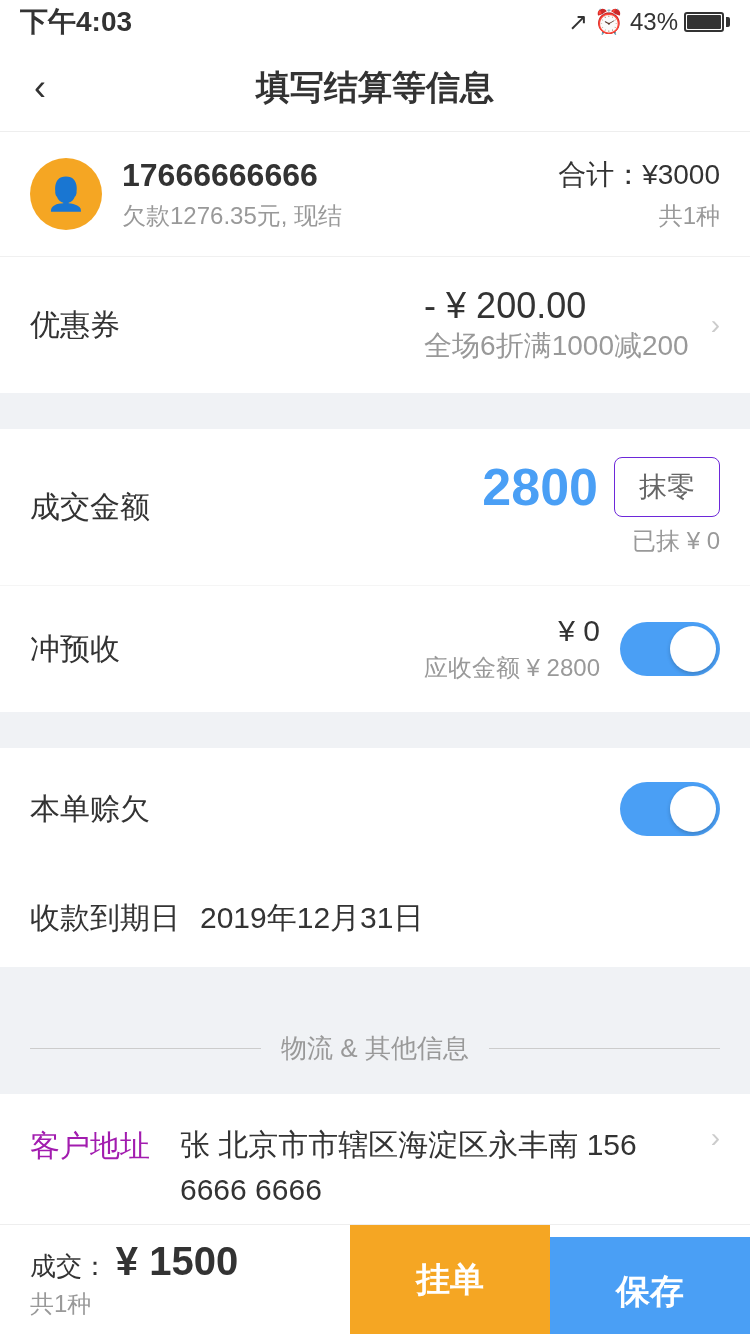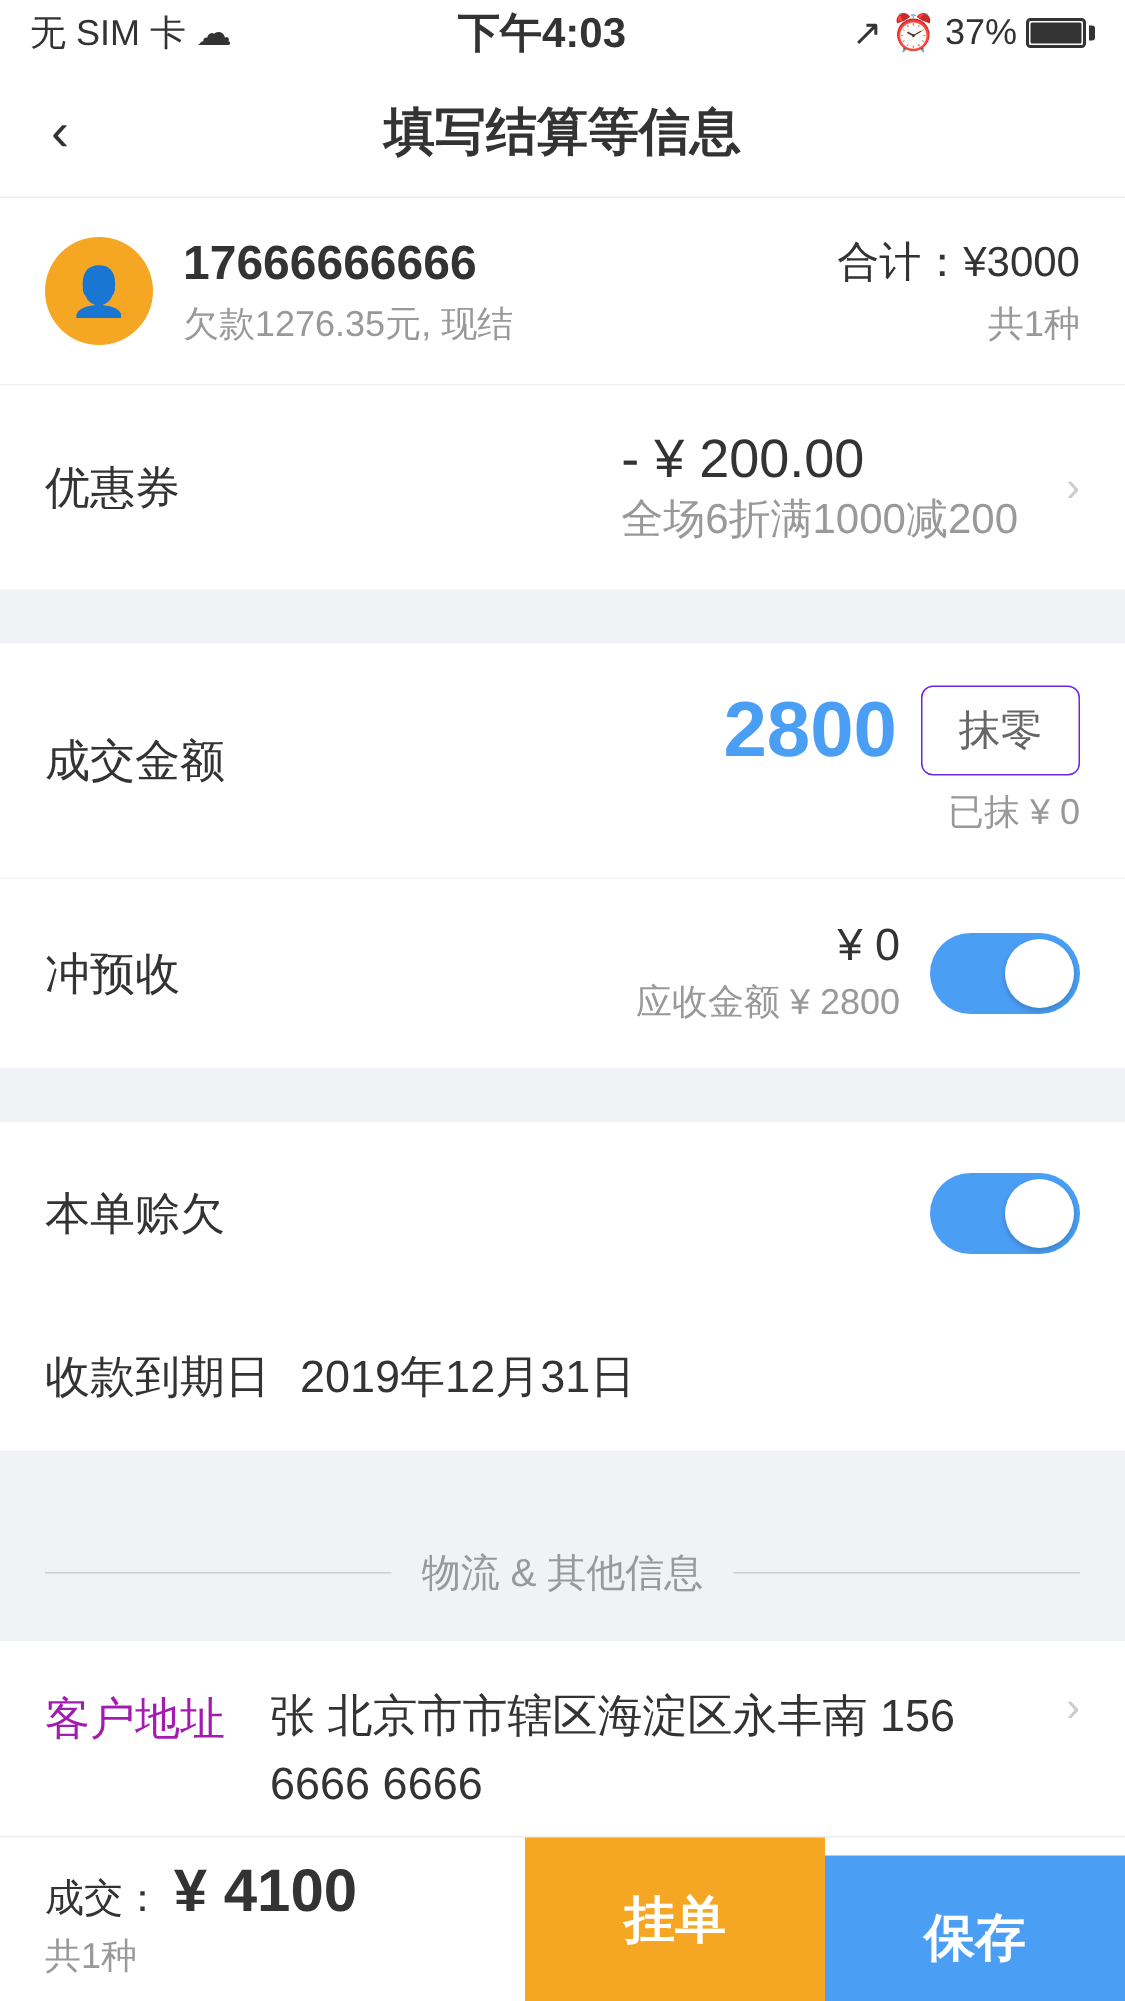--- a/index.html
+++ b/index.html
@@ -130,21 +130,21 @@
       justify-content: space-between;
       border-top: 1px solid #f0f0f0;
     }
     .coupon-label {
       font-size: 30px;
       color: #333;
     }
     .coupon-right {
       display: flex;
       align-items: center;
-      gap: 26px;
+      gap: 16px;
     }
     .coupon-discount {
       font-size: 36px;
       color: #333;
       font-weight: 500;
     }
     .coupon-desc {
       font-size: 28px;
       color: #999;
       text-align: right;
@@ -351,28 +351,25 @@
       font-weight: 600;
       color: #fff;
       cursor: pointer;
       margin-top: 24px;
     }
   </style>
 </head>
 <body>
 
 <div class="status-bar">
-  <div class="status-left">
-    <span>无 SIM 卡 ☁</span>
-  </div>
   <div class="status-center">下午4:03</div>
   <div class="status-right">
     <span>↗</span>
     <span>⏰</span>
-    <span>37%</span>
+    <span>43%</span>
     <div class="battery">
       <div class="battery-body">
         <div class="battery-fill"></div>
       </div>
       <div class="battery-tip"></div>
     </div>
   </div>
 </div>
 
 <div class="nav-header">
@@ -470,19 +467,19 @@
   </div>
 
   <div class="empty-space"></div>
 
 </div>
 
 <div class="bottom-bar">
   <div class="bottom-summary">
     <div>
       <span class="bottom-total-label">成交：</span>
-      <span class="bottom-total-amount">¥ 4100</span>
+      <span class="bottom-total-amount">¥ 1500</span>
     </div>
     <div class="bottom-count">共1种</div>
   </div>
   <div class="btn-hold">挂单</div>
   <div class="btn-save">保存</div>
 </div>
 
 </body></html>

